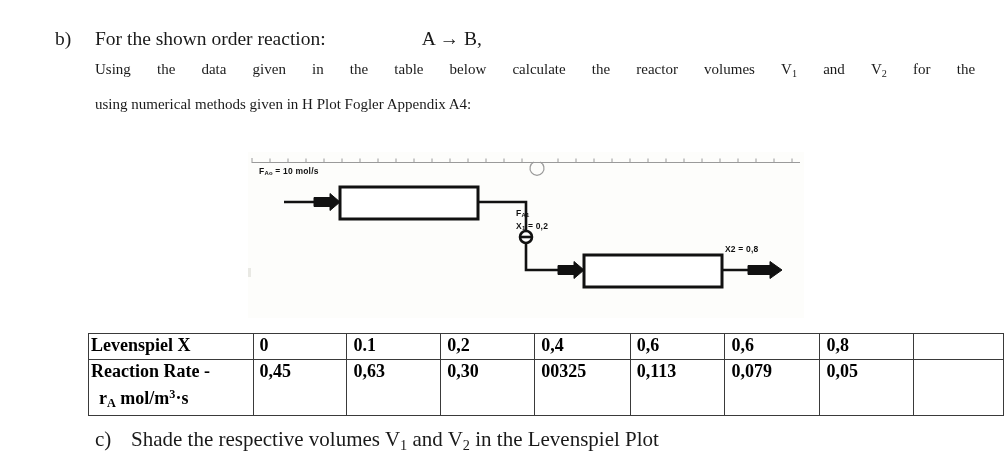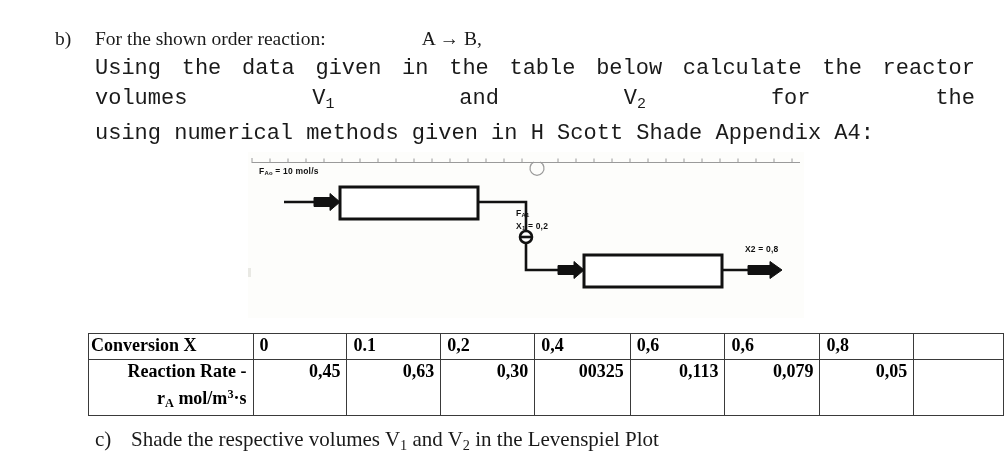--- a/index.html
+++ b/index.html
@@ -33,23 +33,22 @@
   .q-marker {
     width: 40px;
     flex: 0 0 40px;
     font-size: 19.5px;
   }
   .q-body {
     flex: 1 1 auto;
   }
   .q-indent {
     padding-left: 40px;
-    font-size: 22px;
+    font-size: 15px;
     line-height: 30px;
-    font-family: Liberation Mono, monospace;
   }
   .justified {
     text-align: justify;
     text-align-last: justify;
     white-space: normal;
   }
   .no-justify {
     text-align: left;
     text-align-last: left;
     white-space: normal;
@@ -87,21 +86,21 @@
     font-weight: bold;
     font-size: 8.5px;
     color: #111111;
     letter-spacing: 0.2px;
     white-space: nowrap;
   }
   .dlabel sub { font-size: 0.7em; vertical-align: -0.22em; }
 
   #label-fao { left: 11px;  top: 14px; }
   #label-fa1 { left: 268px; top: 56px; line-height: 11px; }
-  #label-x2  { left: 477px; top: 92px; margin-left: 20px; }
+  #label-x2  { left: 477px; top: 92px; }
 
   
   #data-table {
     position: absolute;
     left: 88px;
     top: 333px;
     border-collapse: collapse;
     font-family: "Liberation Serif", "DejaVu Serif", serif;
     font-weight: bold;
     font-size: 18px;
@@ -115,21 +114,21 @@
     line-height: 23px;
     white-space: nowrap;
   }
   #data-table td.rowhead {
     width: 160px;
     padding-left: 2px;
   }
   #data-table td.valcell { width: 87px; }
   #data-table td.emptycell { width: 86px; }
   tr.row-header td { height: 25px; }
-  tr.row-rate td { height: 50px; text-align: right; }
+  tr.row-rate td { height: 50px; }
   .rate-label-line2 { padding-left: 8px; display: block; }
 
   
   #closing-line {
     position: absolute;
     left: 95px;
     top: 424px;
     font-size: 21px;
     line-height: 30px;
     white-space: pre;
@@ -148,21 +147,21 @@
 <div id="question-block">
 
   <div class="q-line">
     <span class="q-marker">b)</span>
     <span class="q-body"><span>For the shown order reaction:</span><span class="gap-before-rxn"></span><span>A → B,</span></span>
   </div>
 
   <div class="q-indent justified"><span>Using the data given in the table below calculate the reactor volumes</span>&nbsp;<span><span>V</span><sub>1</sub></span>&nbsp;<span>and</span>&nbsp;<span><span>V</span><sub>2</sub></span>&nbsp;<span>for the</span></div>
 
 
-  <div class="q-indent no-justify">using numerical methods given in H Scott Shade Appendix A4:</div>
+  <div class="q-indent no-justify">using numerical methods given in H Plot Fogler Appendix A4:</div>
 </div>
 
 <div id="diagram-panel">
 
   <svg id="diagram-svg" width="556" height="166" viewBox="0 0 556 166">
 
     <g stroke="#9a9a9a" stroke-width="1">
       <line x1="4" y1="10.5" x2="552" y2="10.5"></line>
       <line x1="4" y1="6" x2="4" y2="11"></line>
       <line x1="22" y1="6.5" x2="22" y2="10.5"></line>
@@ -224,21 +223,21 @@
   </div>
 
   <div class="dlabel" id="label-x2">X2 = 0,8</div>
 </div>
 
 <div class="artifact" style="left:248px; top:268px; width:3px; height:9px;"></div>
 
 <table id="data-table">
   <tbody>
     <tr class="row-header">
-      <td class="rowhead">Conversion X</td>
+      <td class="rowhead">Levenspiel X</td>
       <td class="valcell">0</td>
       <td class="valcell">0.1</td>
       <td class="valcell">0,2</td>
       <td class="valcell">0,4</td>
       <td class="valcell">0,6</td>
       <td class="valcell">0,6</td>
       <td class="valcell">0,8</td>
       <td class="emptycell"></td>
     </tr>
     <tr class="row-rate">

